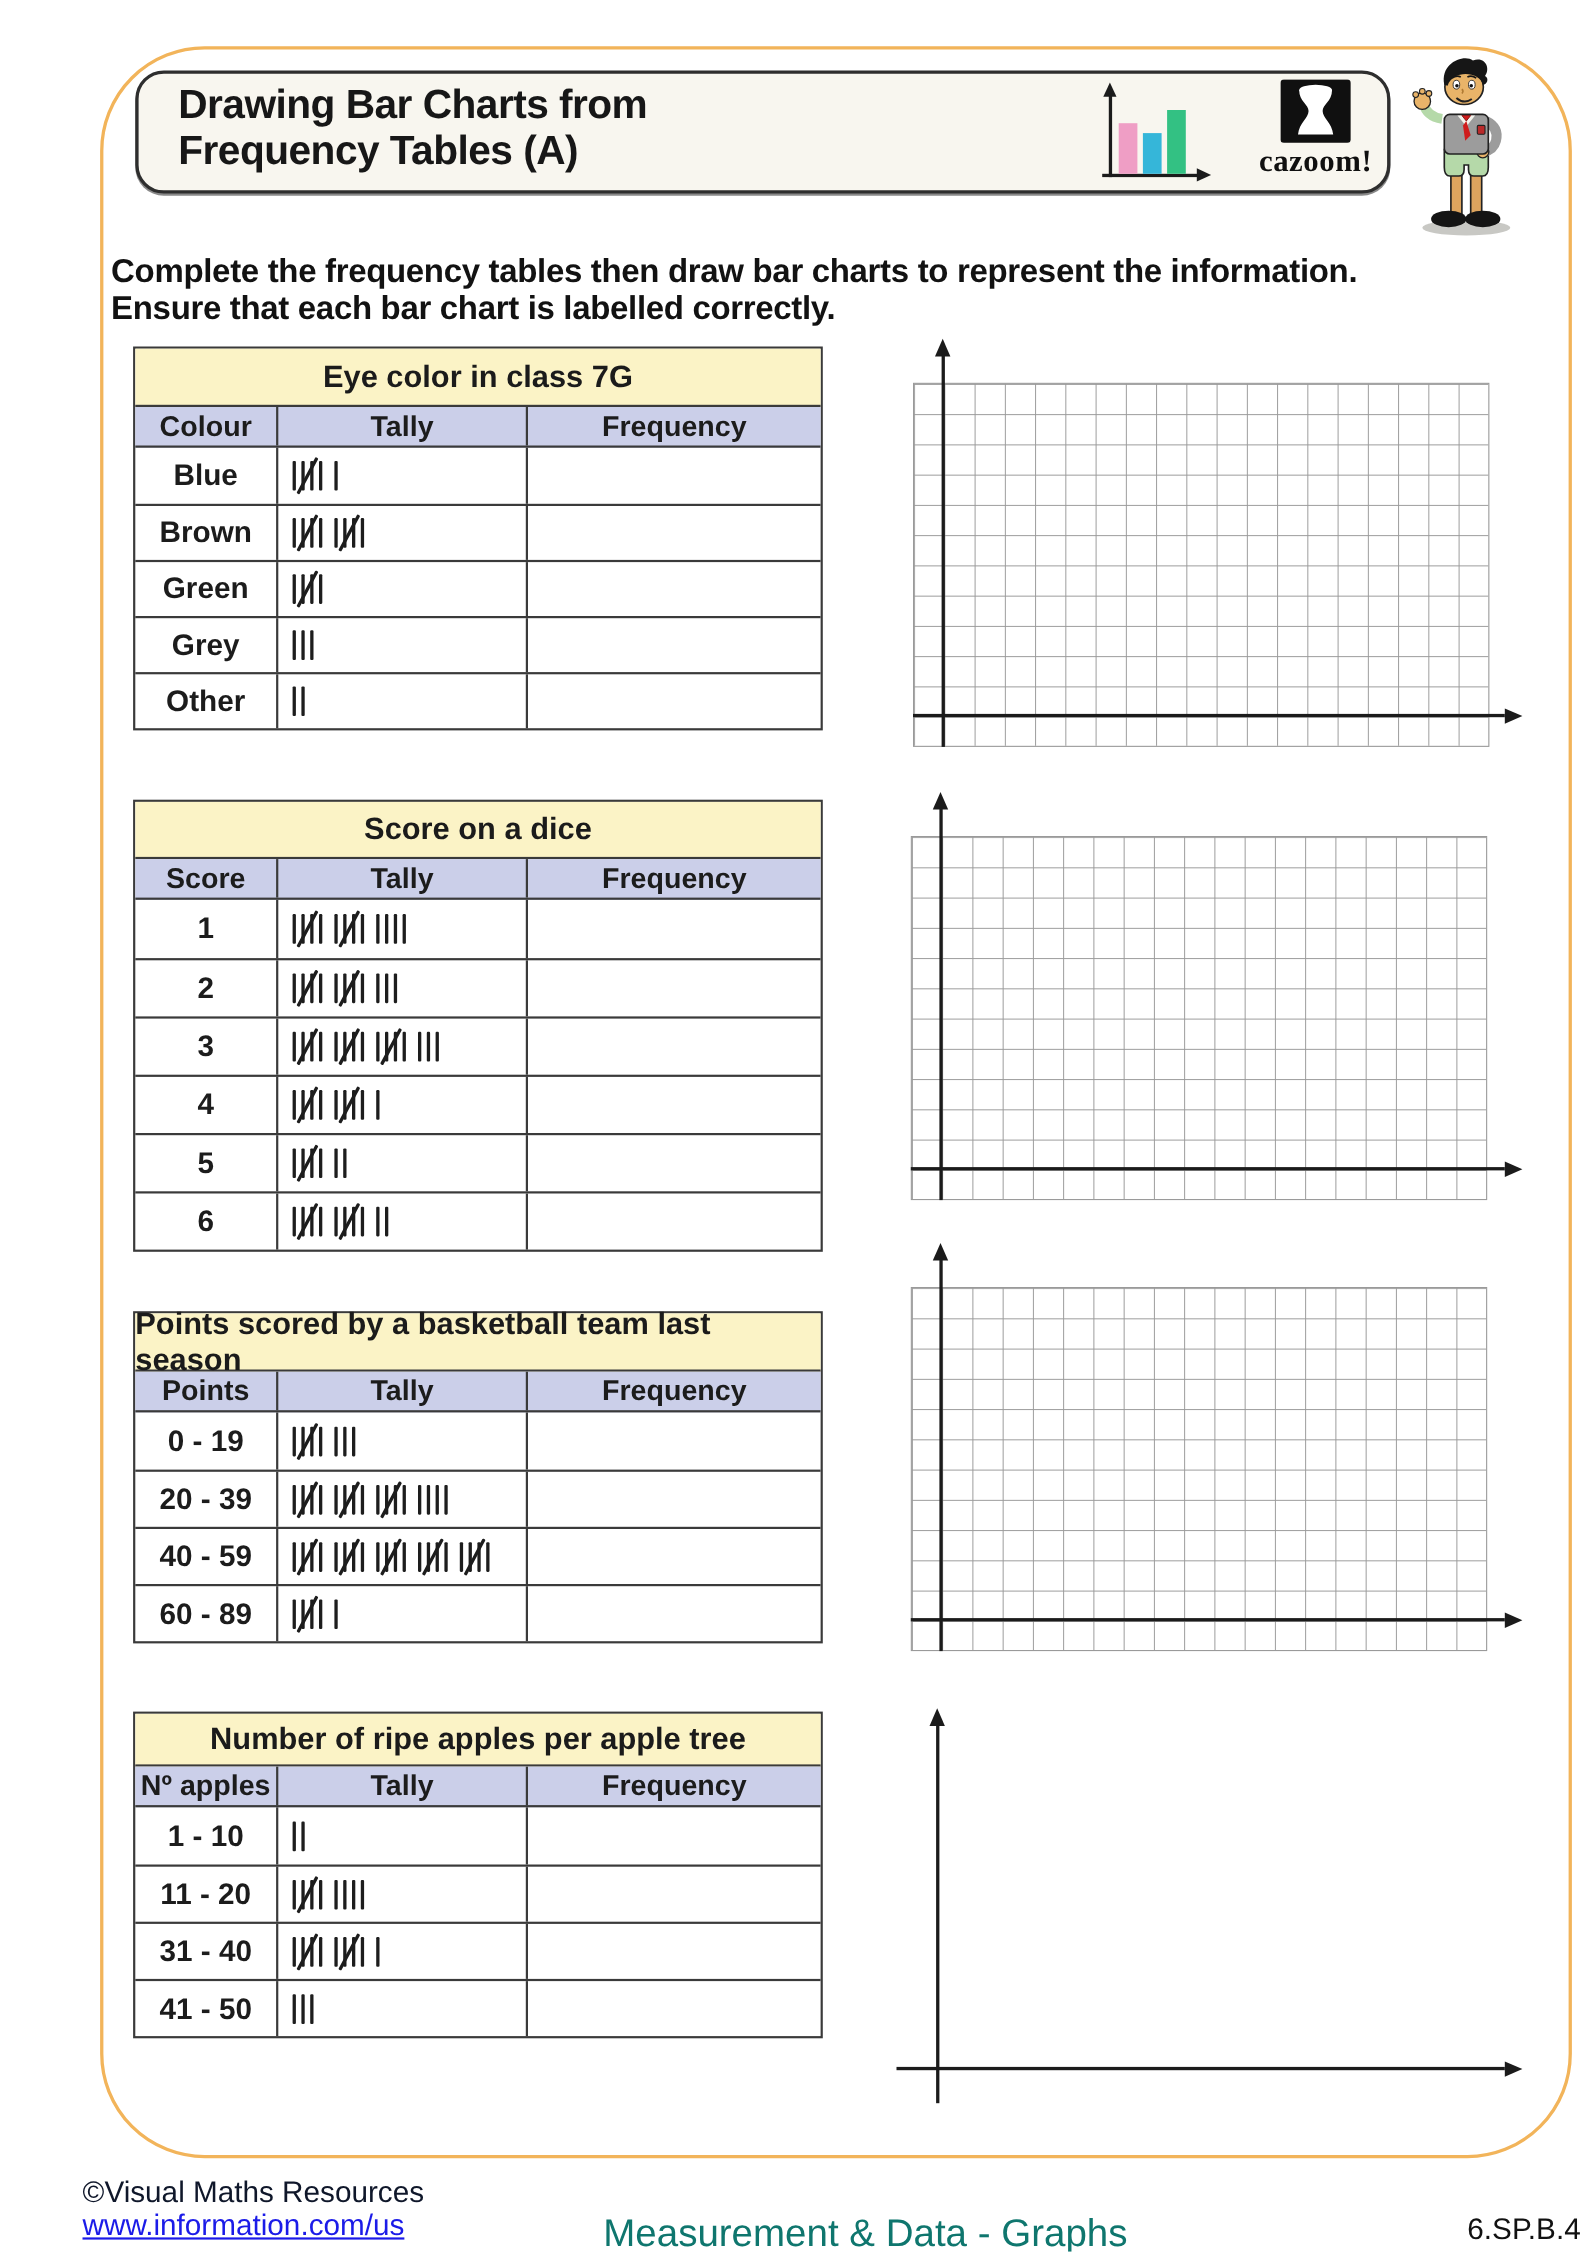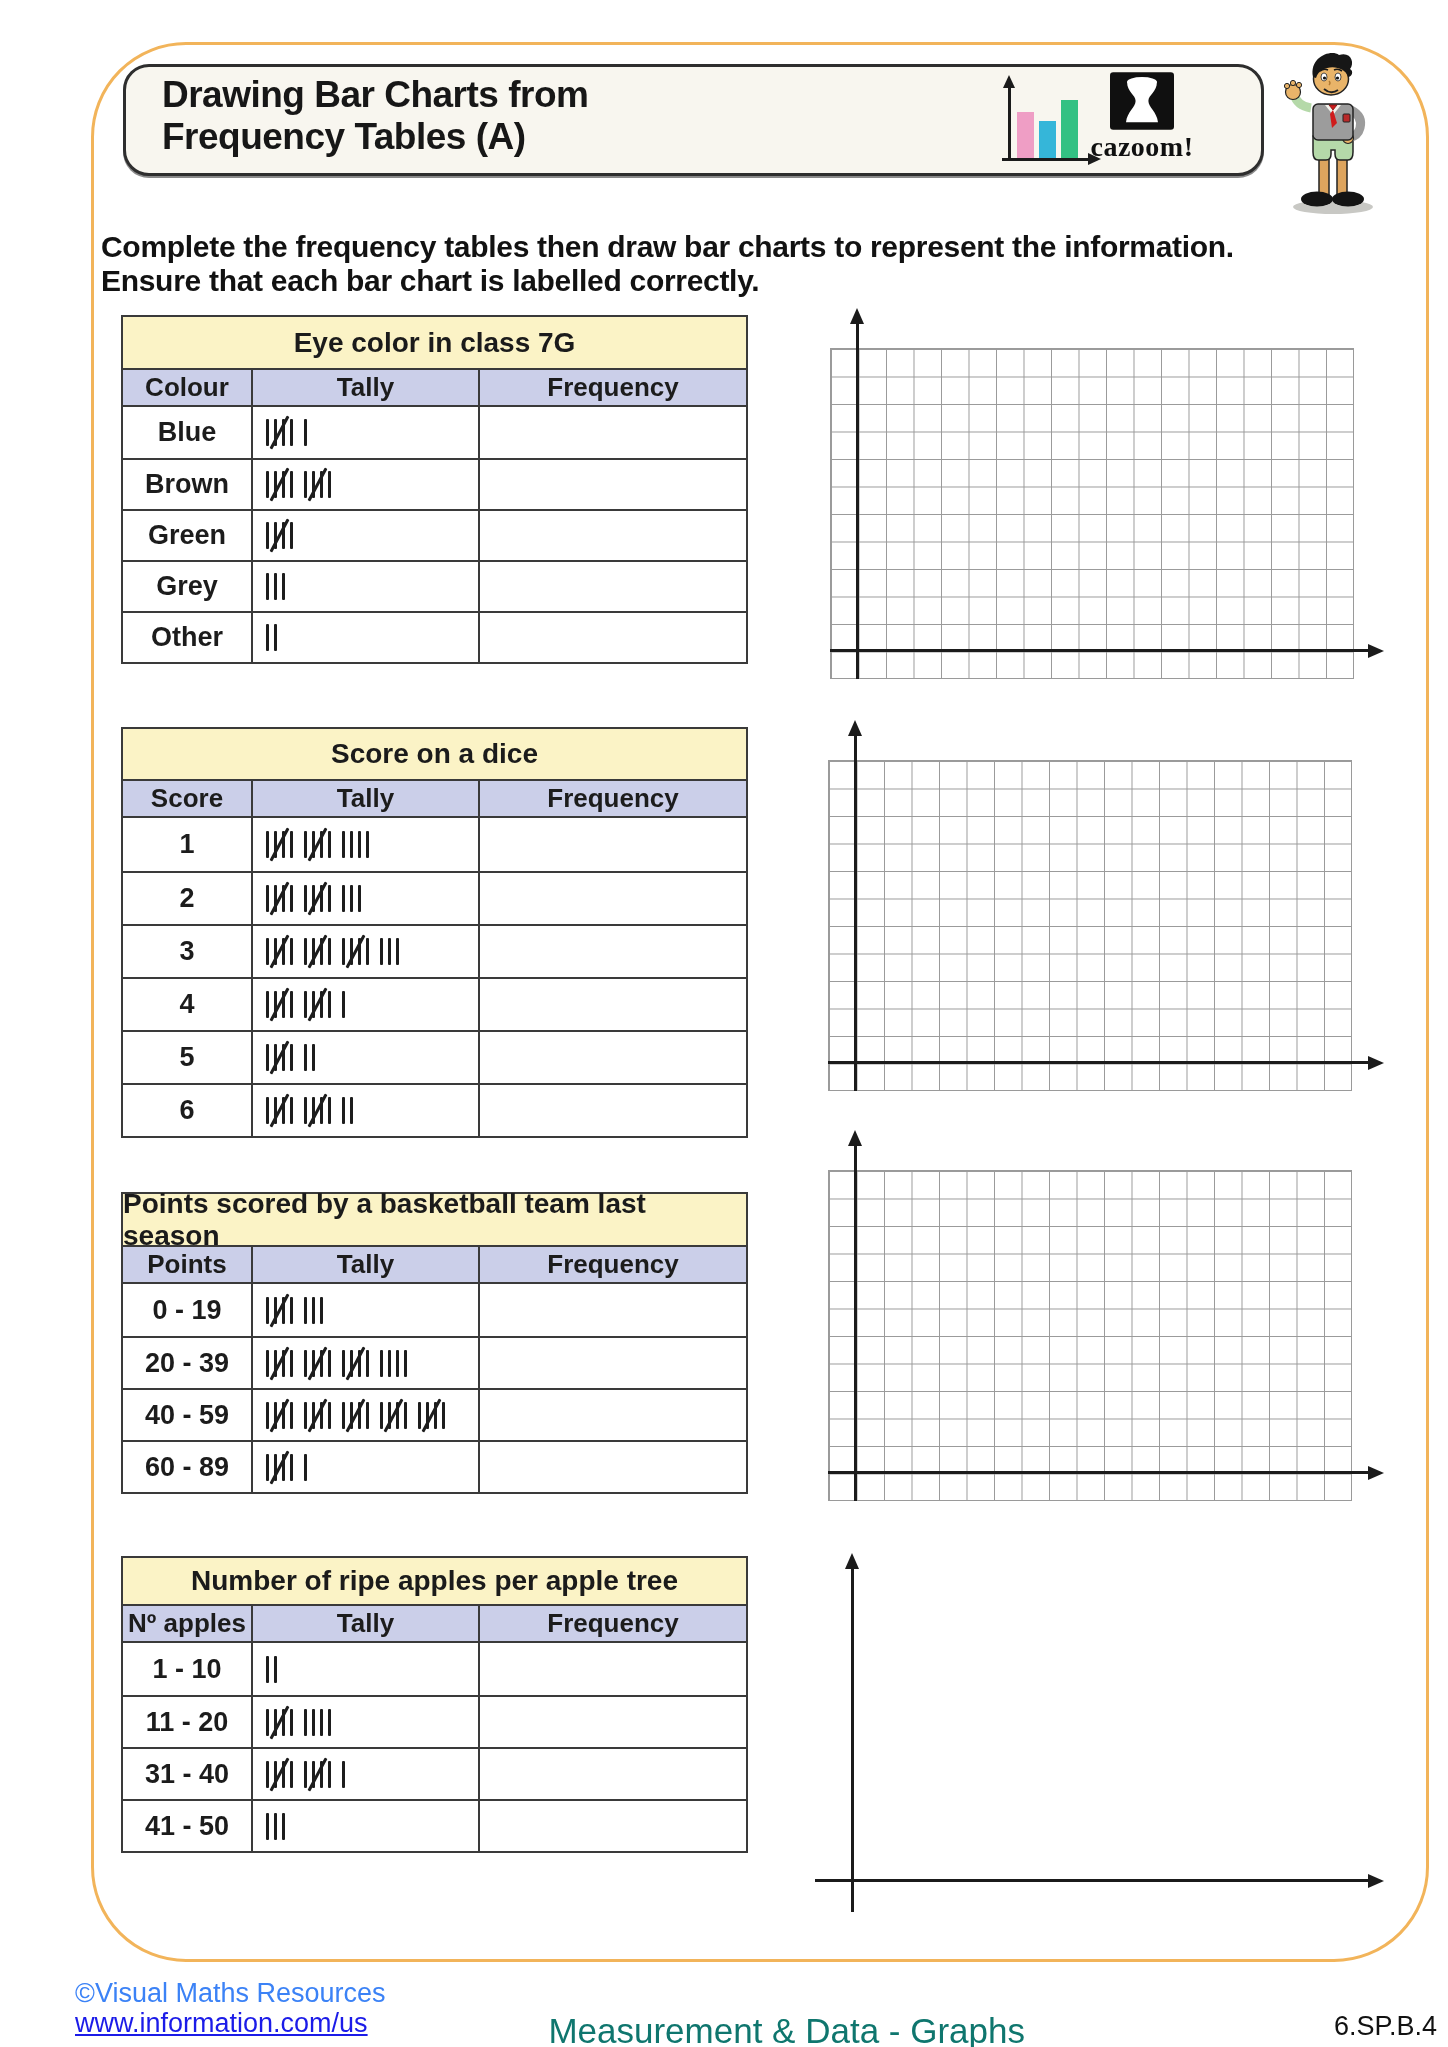--- a/index.html
+++ b/index.html
@@ -29,21 +29,21 @@
   .mc-varr  { position:absolute; left:5px; top:0; width:0; height:0;
               border-left:6.5px solid transparent; border-right:6.5px solid transparent; border-bottom:13px solid #1b1b1b; }
   .mc-haxis { position:absolute; left:4px; top:83px; width:88px; height:3px; background:#1b1b1b; }
   .mc-harr  { position:absolute; left:90px; top:78px; width:0; height:0;
               border-top:6.5px solid transparent; border-bottom:6.5px solid transparent; border-left:13px solid #1b1b1b; }
   .mc-bar { position:absolute; bottom:13px; width:17px; }
   .mc-pink  { left:19px; height:46px; background:var(--icon-pink,#EF9EC5); }
   .mc-cyan  { left:41px; height:37px; background:var(--icon-cyan,#35B6D9); }
   .mc-green { left:63px; height:58px; background:var(--icon-green,#33C183); }
   
-  .logo { position:absolute; left:951px; top:5px; width:130px; text-align:center; }
+  .logo { position:absolute; left:1005px; top:5px; width:130px; text-align:center; }
   .logo-glyph { display:block; margin:0 auto; }
   .logo-text { font-family:"Liberation Serif", serif; font-weight:bold; font-size:28px; color:#101010; margin-top:1px; letter-spacing:0.5px; }
 
   
   .instructions {
     position:absolute; left:66px; top:230px; width:1340px;
     font-size:30px; font-weight:bold; line-height:34px; letter-spacing:-0.3px; color:#121212;
   }
 
   
@@ -85,21 +85,21 @@
   .vaxis { position:absolute; width:3px; background:#1b1b1b; }
   .haxis { position:absolute; height:3px; background:#1b1b1b; }
   .arr-up { position:absolute; width:0; height:0;
             border-left:7px solid transparent; border-right:7px solid transparent;
             border-bottom:16px solid #1b1b1b; }
   .arr-right { position:absolute; width:0; height:0;
                border-top:7px solid transparent; border-bottom:7px solid transparent;
                border-left:16px solid #1b1b1b; }
 
   
-  .f-copy { position:absolute; left:40px; top:1978px; font-size:27px; color:#3b82f6; }
+  .f-copy { position:absolute; left:40px; top:1978px; font-size:27px; color:#0f172a; }
   .f-link { position:absolute; left:40px; top:2008px; font-size:27px; color:var(--link-blue,#1B1BE8); text-decoration:underline; }
   .f-cat  { position:absolute; left:330px; top:2011px; width:660px; text-align:right; font-size:35px; color:#0f766e; }
   .f-std  { position:absolute; right:46px; top:2011px; font-size:27px; color:#111; }
 
   .boy { position:absolute; left:1238px; top:48px; width:112px; height:170px; }
 </style>
 </head>
 <body>
 
 <div class="sheet">

